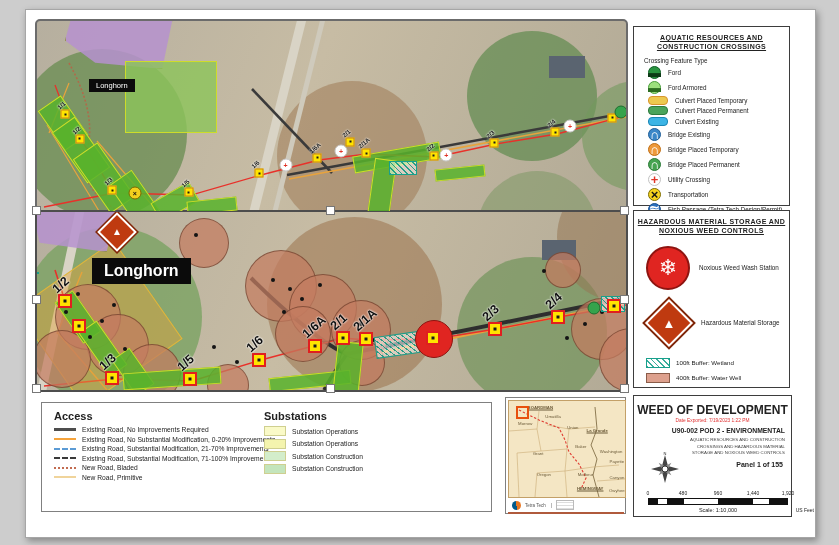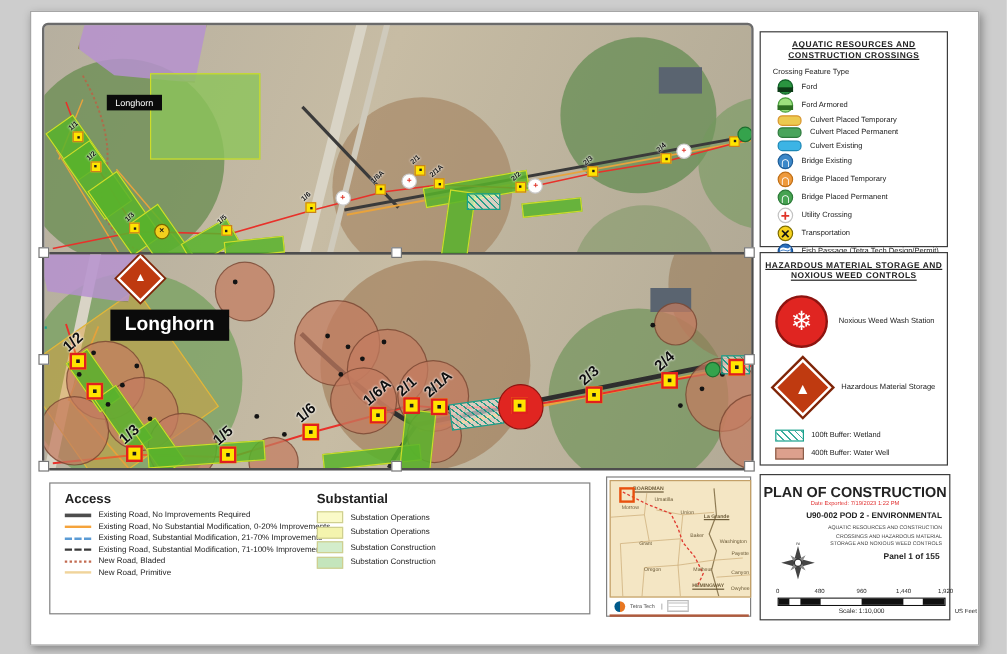--- a/index.html
+++ b/index.html
@@ -511,21 +511,21 @@
             <span class="lbl">New Road, Bladed</span>
           </div>
 
           <div class="lrow">
             <span class="lineSw" style="border-top: 2px solid rgb(240, 212, 155);"></span>
             <span class="lbl">New Road, Primitive</span>
           </div>
         </div>
     </div>
     <div class="col subs">
-      <div class="coltitle">Substantial</div>
+      <div class="coltitle">Substations</div>
       <div>
 
           <div class="lrow">
             <span class="fillSw" style="background: rgb(250, 250, 200);"></span>
             <span class="lbl">Substation Operations</span>
           </div>
 
           <div class="lrow">
             <span class="fillSw" style="background: rgb(244, 244, 174);"></span>
             <span class="lbl">Substation Operations</span>
@@ -584,21 +584,21 @@
         </div>
     </div>
     <div class="logostrip">
       <span class="logocircle"></span>
       <span class="logotext">Tetra Tech</span>
       <span class="minibox"></span>
     </div>
   </div>
 
   <div class="lbox tb">
-    <div class="tb-title">PLAN OF CONSTRUCTION</div>
+    <div class="tb-title">WEED OF DEVELOPMENT</div>
     <div class="tb-date">Date Exported: 7/19/2023 1:22 PM</div>
     <div class="tb-doc">U90-002 POD 2 - ENVIRONMENTAL</div>
     <div class="tb-sub">AQUATIC RESOURCES AND CONSTRUCTION CROSSINGS AND HAZARDOUS MATERIAL STORAGE AND NOXIOUS WEED CONTROLS</div>
     <div class="tb-panel">Panel 1 of 155</div>
     <svg class="compass" width="34" height="34" viewBox="-17 -17 34 34">
       <path d="M0,-14 L3,-3 L14,0 L3,3 L0,14 L-3,3 L-14,0 L-3,-3 Z" fill="#444"></path>
       <path d="M0,-9 L2,-2 L9,0 L2,2 L0,9 L-2,2 L-9,0 L-2,-2 Z" fill="#888" transform="rotate(45)"></path>
       <circle r="3" fill="#fff" stroke="#333" stroke-width="1"></circle>
       <text x="0" y="-14.5" font-size="4" text-anchor="middle" fill="#222">N</text>
     </svg>

